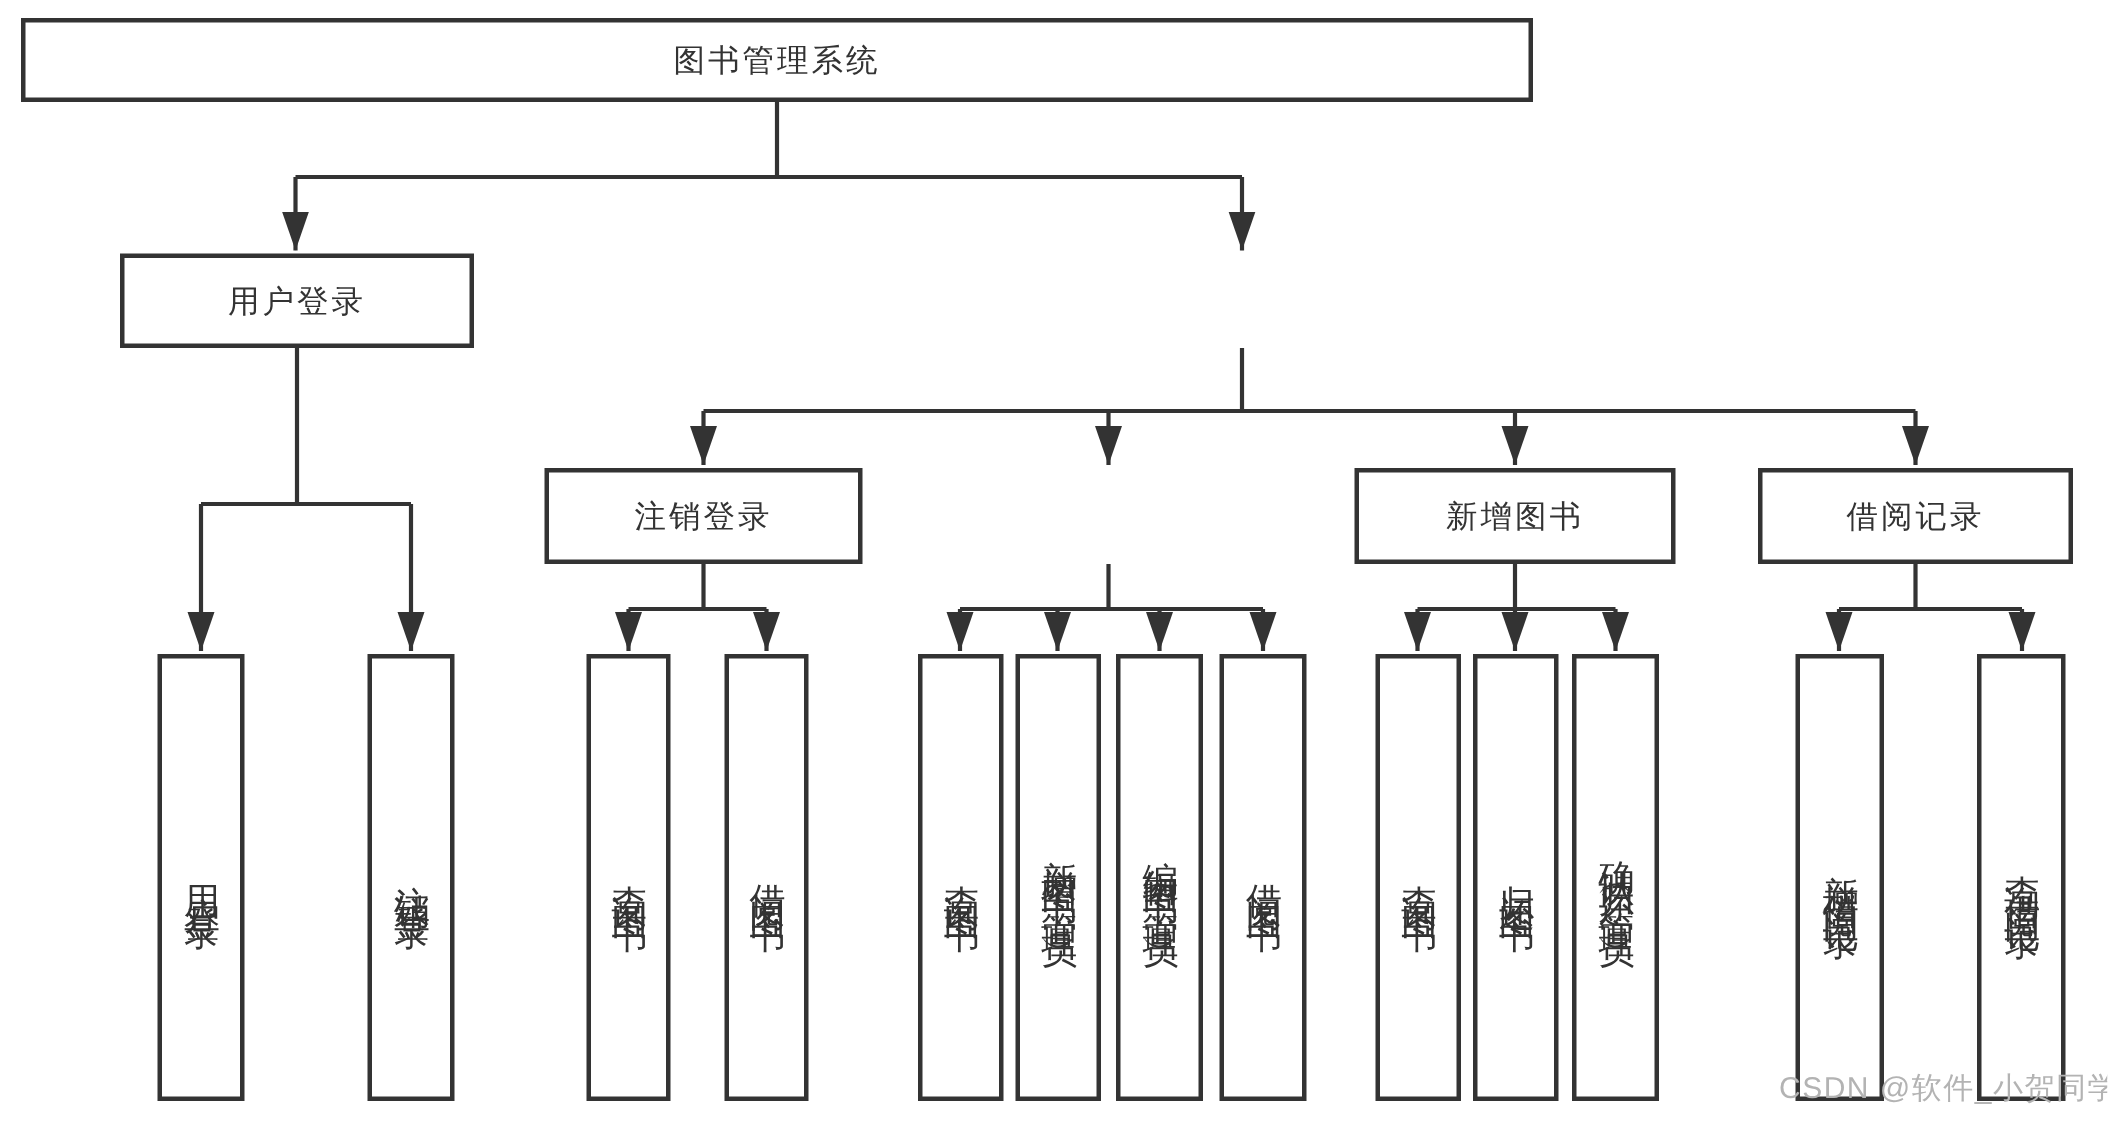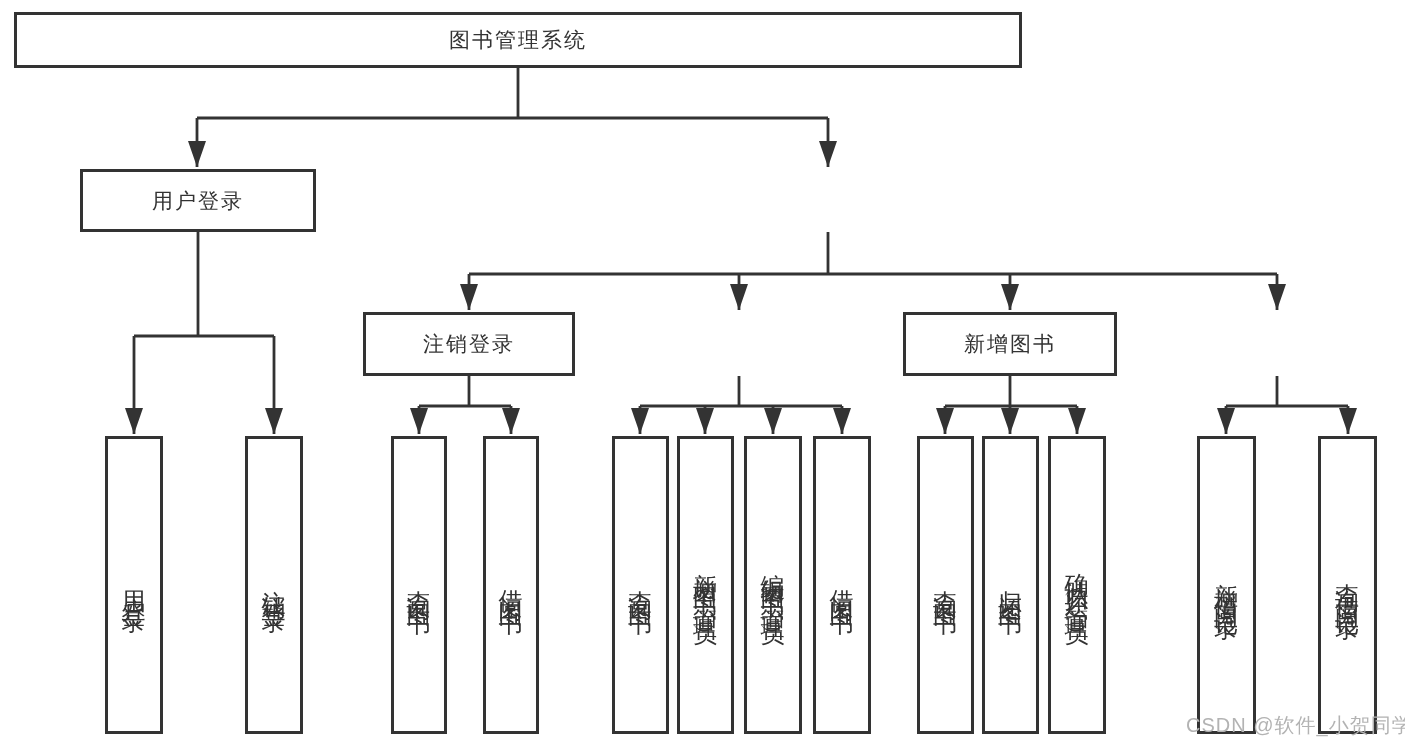--- a/index.html
+++ b/index.html
@@ -92,20 +92,23 @@
   <div class="node" style="left:80px;top:169px;width:236px;height:63px">
     <span>用户登录</span>
   </div>
 
   <div class="node" style="left:363px;top:312px;width:212px;height:64px">
     <span>注销登录</span>
   </div>
   <div class="node" style="left:903px;top:312px;width:214px;height:64px">
     <span>新增图书</span>
   </div>
+  <div class="node" style="left:1172px;top:312px;width:210px;height:64px">
+    <span>借阅记录</span>
+  </div>
 
   <div class="leaf" style="left:105px;width:58px">
     <span class="vtext">用户登录</span>
   </div>
   <div class="leaf" style="left:245px;width:58px">
     <span class="vtext">注销登录</span>
   </div>
 
   <div class="leaf" style="left:391px;width:56px">
     <span class="vtext">查询图书</span>

